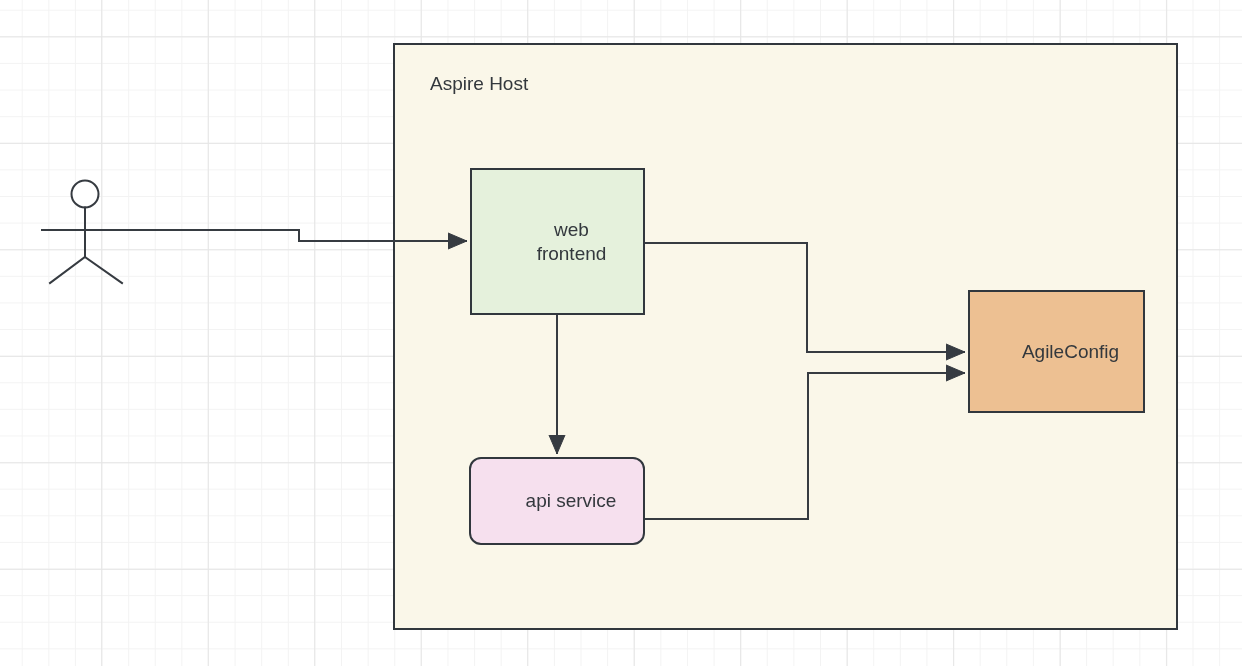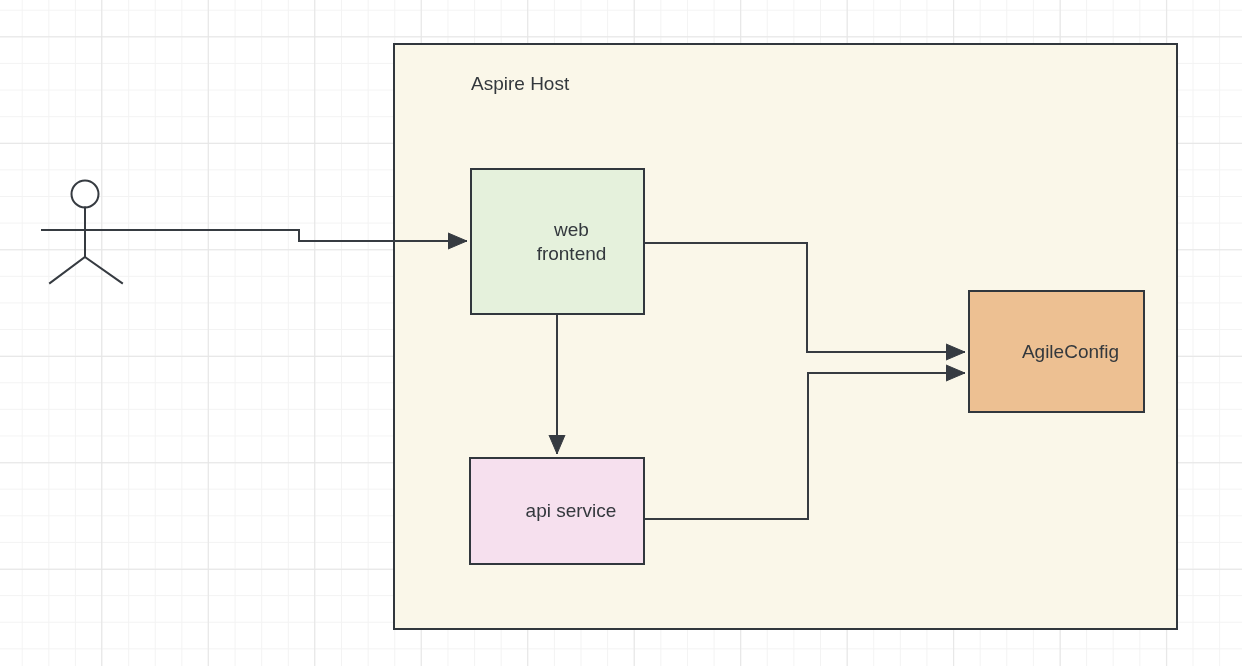--- a/index.html
+++ b/index.html
@@ -54,24 +54,23 @@
     background: #faf7e9;
     z-index: 1;
   }
   .host-title {
     position: absolute;
     left: 35px; top: 27px;
     font-size: 19px;
     line-height: 24px;
     color: #33383d;
     white-space: nowrap;
-    margin-left: 41px;
   }
   .node-web   { left: 470px; top: 168px; width: 175px; height: 147px; background: #e5f1dc; }
-  .node-api   { left: 469px; top: 457px; width: 176px; height: 108px; background: #f6e0ee; }
+  .node-api   { left: 469px; top: 457px; width: 176px; height: 88px; background: #f6e0ee; border-radius: 12px; }
   .node-agile { left: 968px; top: 290px; width: 177px; height: 123px; background: #edc092; justify-content: center; }
   svg.overlay {
     position: absolute;
     left: 0; top: 0;
     width: 1242px;
     height: 666px;
     z-index: 3;
     pointer-events: none;
   }
   svg.overlay path, svg.overlay line, svg.overlay circle { pointer-events: stroke; }

